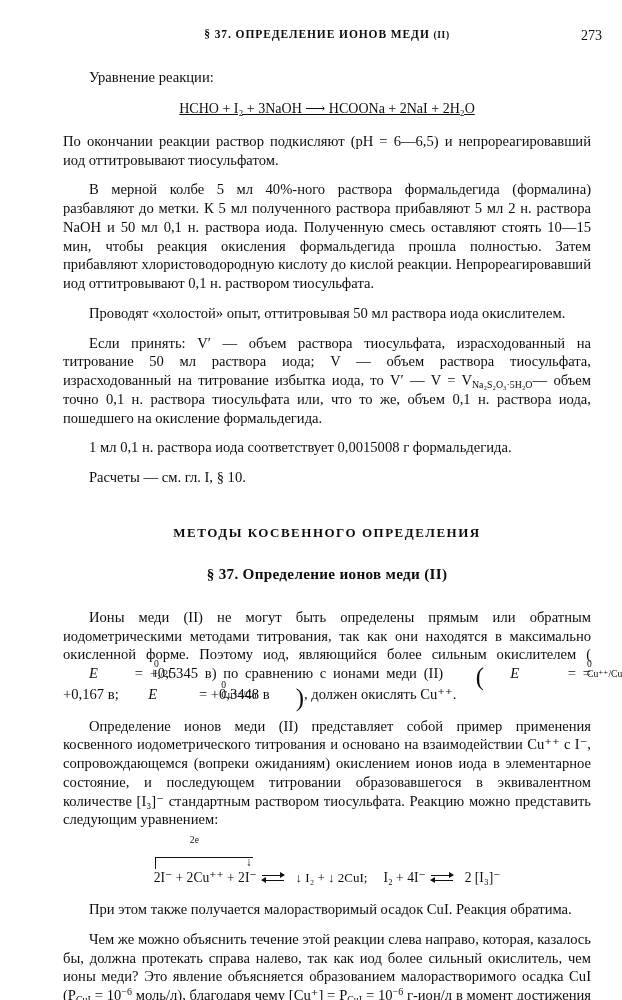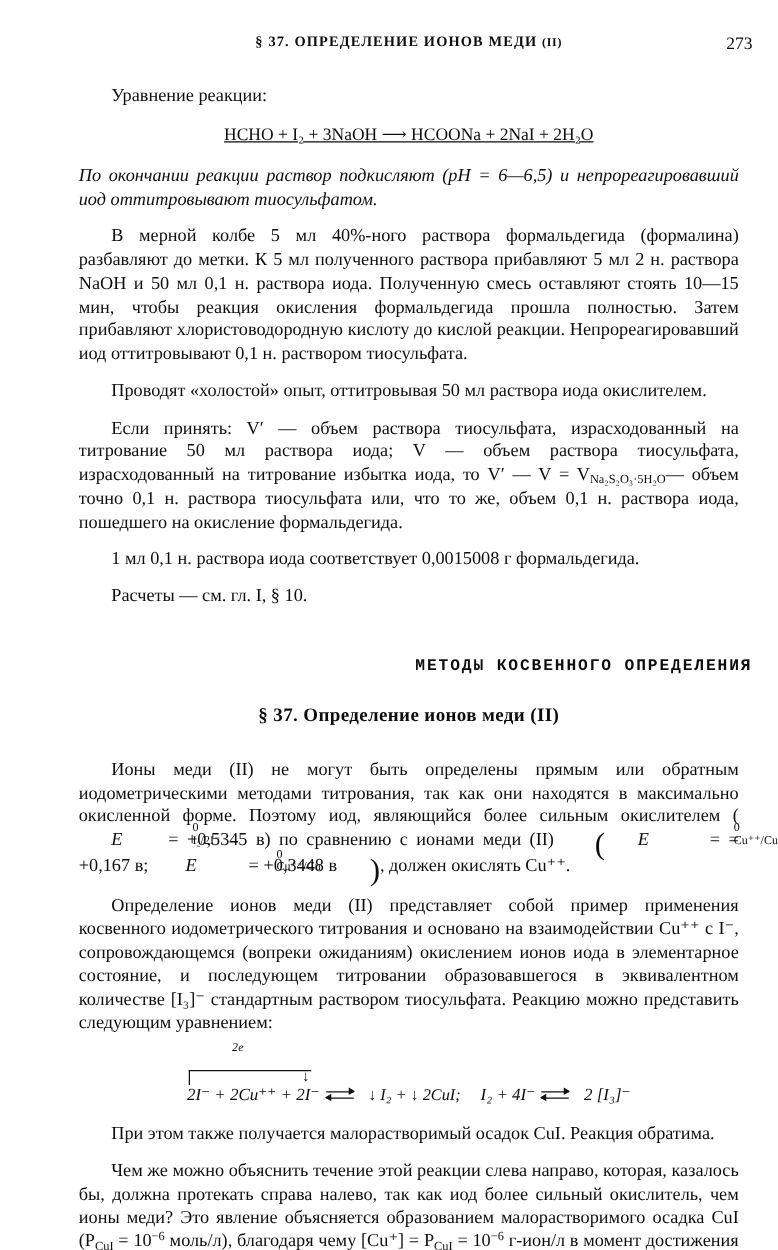--- a/index.html
+++ b/index.html
@@ -50,21 +50,21 @@
 
   
   p.para {
     margin: 11px;
     font-size: 14.6px;
     line-height: 1.285;
     text-align: justify;
     text-indent: 26px;
     hyphens: manual;
   }
-  p.para.noindent { text-indent: 0; font-style: italic; }
+  p.para.noindent { text-indent: 0; }
 
   .it { }
 
   
   .eq {
     text-align: center;
     font-size: 14px;
     margin: 13px 0 15px 0;
     white-space: nowrap;
     text-decoration: underline;
@@ -103,47 +103,45 @@
   .bigparen {
     display: inline-block;
     font-size: 1.7em;
     line-height: 0.6;
     vertical-align: -0.28em;
     font-weight: 300;
   }
 
   
   h2.sec-head {
-    text-align: right;
+    text-align: center;
     font-size: 13px;
     font-weight: 700;
     letter-spacing: 1.5px;
     margin: 38px 0 0 0;
-    font-family: Liberation Mono, monospace;
   }
   h3.par-head {
     text-align: center;
     font-size: 15.2px;
     font-weight: 700;
     margin: 24px 0 0 0;
     letter-spacing: 0.3px;
   }
 
   
   .redox-wrap {
     margin: 18px 0 14px 0;
     display: flex;
     justify-content: center;
   }
   .redox {
     position: relative;
     font-size: 13.6px;
     white-space: nowrap;
     padding-top: 22px;
-    font-style: italic;
   }
   .ebracket {
     position: absolute;
     left: 1px;
     top: 10px;
     width: 97px;
     height: 11px;
     border-top: 1.4px solid #111;
     border-left: 1.4px solid #111;
   }

